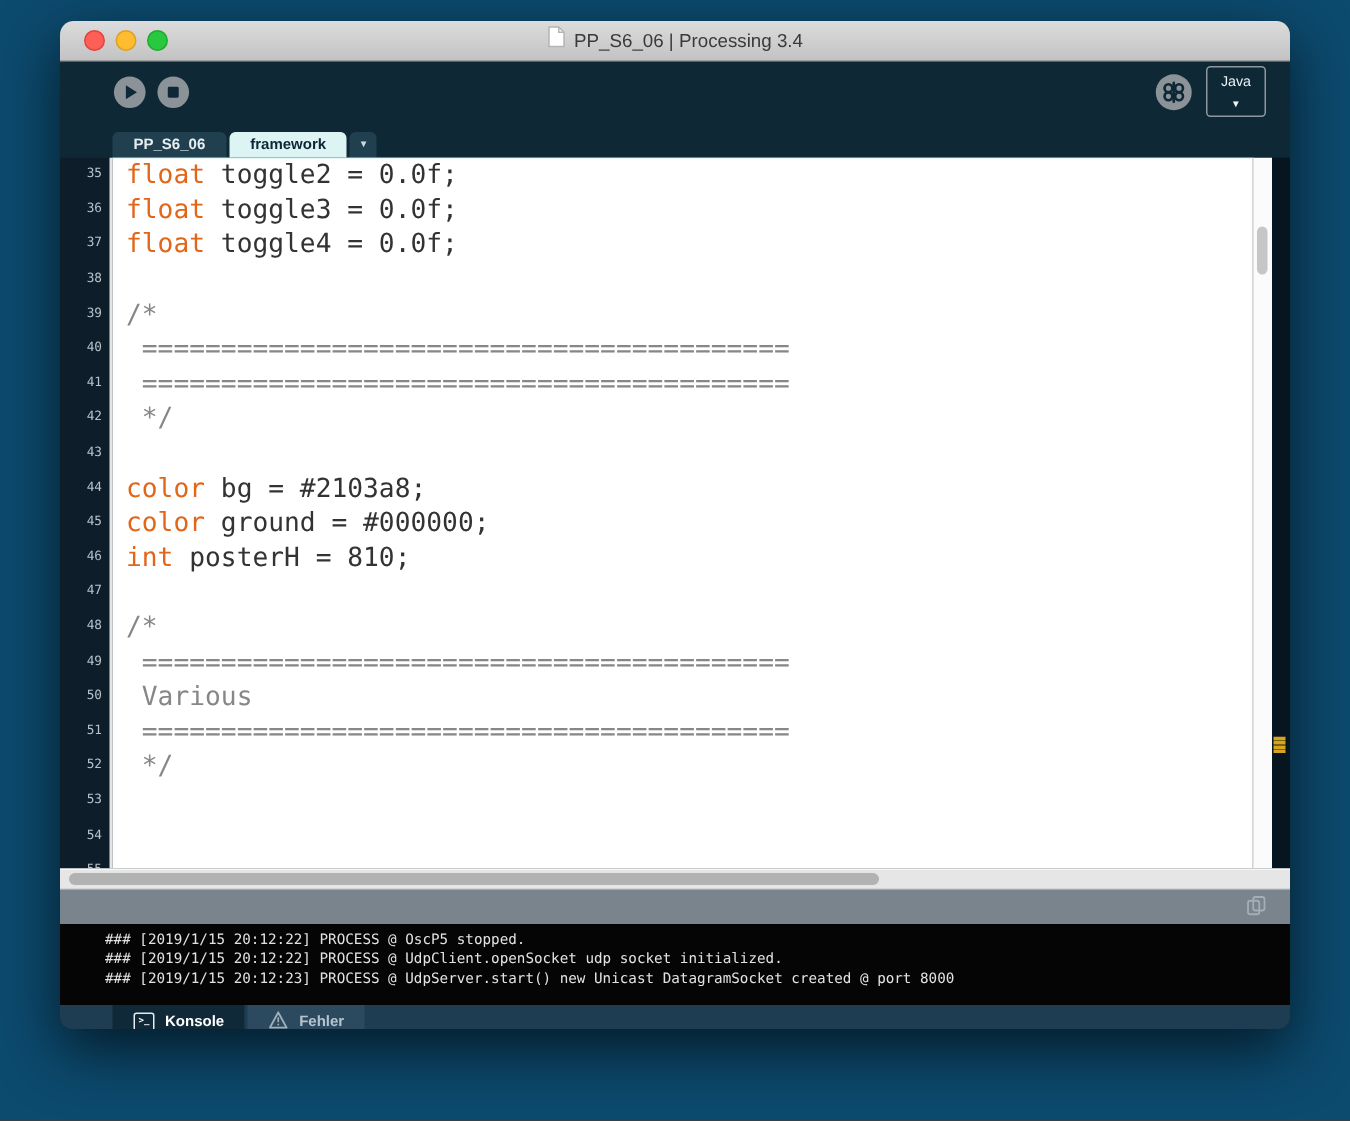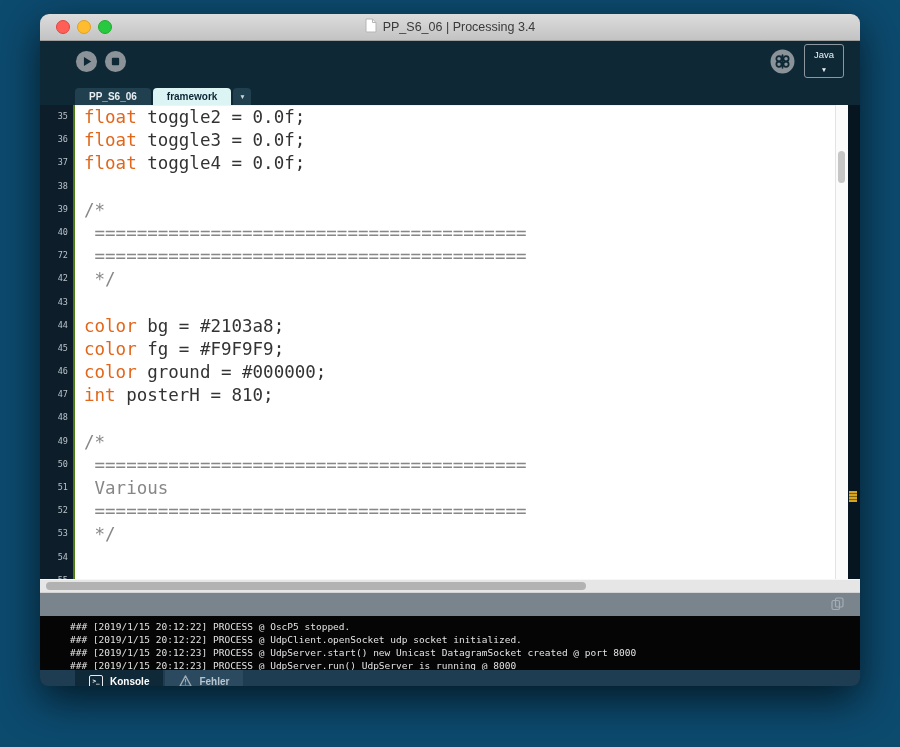--- a/index.html
+++ b/index.html
@@ -32,21 +32,21 @@
   
   .tabbar{height:24px;flex:0 0 24px;background:#0e2836;display:flex;align-items:flex-end;
           padding-left:35px;gap:2px;}
   .etab{height:17px;display:flex;align-items:center;padding:0 14px;font-size:10px;font-weight:bold;
         border-radius:4px 4px 0 0;cursor:pointer;}
   .etab.inactive{background:#20404f;color:#e8eef2;}
   .etab.active{background:#ddf4f4;color:#0d2636;}
   .etab.arrow{width:18px;padding:0;justify-content:center;background:#20404f;color:#cfd8dd;font-size:6.5px;}
   
   .editor{height:474px;flex:0 0 474px;display:flex;overflow:hidden;}
-  .gutter{width:33px;flex:0 0 33px;background:#0d1d2a;border-right:2px solid #4d7c0f;
+  .gutter{width:33px;flex:0 0 33px;background:#0d1d2a;border-right:2px solid #e5e5e5;
           overflow:hidden;padding-top:0;}
   .gutter .num{height:23.2px;line-height:23.2px;font:8.5px/23.2px "DejaVu Sans Mono",monospace;
                color:#b9c3c9;text-align:right;padding-right:5px;}
   .codecol{flex:1;background:#ffffff;overflow:hidden;border-top:1px solid #e7f6f7;}
   .code-line{height:23.2px;line-height:23.2px;font-family:"DejaVu Sans Mono",monospace;
              font-size:17.5px;white-space:pre;padding-left:9px;}
   .code-line .kw{color:#e2661a;}
   .code-line .pl{color:#333333;}
   .code-line .cm{color:#878787;}
   .vtrack{width:12px;flex:0 0 12px;background:#fbfbfb;border-left:1px solid #e3e3e3;position:relative;}
@@ -134,21 +134,21 @@
     </div>
 
     <div class="editor">
       <div class="gutter" id="gutter">
           <div class="num">35</div>
           <div class="num">36</div>
           <div class="num">37</div>
           <div class="num">38</div>
           <div class="num">39</div>
           <div class="num">40</div>
-          <div class="num">72</div>
+          <div class="num">41</div>
           <div class="num">42</div>
           <div class="num">43</div>
           <div class="num">44</div>
           <div class="num">45</div>
           <div class="num">46</div>
           <div class="num">47</div>
           <div class="num">48</div>
           <div class="num">49</div>
           <div class="num">50</div>
           <div class="num">51</div>
@@ -161,21 +161,20 @@
           <div class="code-line"><span class="kw">float</span><span class="pl"> toggle2 = 0.0f;</span></div>
           <div class="code-line"><span class="kw">float</span><span class="pl"> toggle3 = 0.0f;</span></div>
           <div class="code-line"><span class="kw">float</span><span class="pl"> toggle4 = 0.0f;</span></div>
           <div class="code-line"></div>
           <div class="code-line"><span class="cm">/*</span></div>
           <div class="code-line"><span class="cm"> =========================================</span></div>
           <div class="code-line"><span class="cm"> =========================================</span></div>
           <div class="code-line"><span class="cm"> */</span></div>
           <div class="code-line"></div>
           <div class="code-line"><span class="kw">color</span><span class="pl"> bg = #2103a8;</span></div>
-          <div class="code-line"><span class="kw">color</span><span class="pl"> fg = #F9F9F9;</span></div>
           <div class="code-line"><span class="kw">color</span><span class="pl"> ground = #000000;</span></div>
           <div class="code-line"><span class="kw">int</span><span class="pl"> posterH = 810;</span></div>
           <div class="code-line"></div>
           <div class="code-line"><span class="cm">/*</span></div>
           <div class="code-line"><span class="cm"> =========================================</span></div>
           <div class="code-line"><span class="cm"> Various</span></div>
           <div class="code-line"><span class="cm"> =========================================</span></div>
           <div class="code-line"><span class="cm"> */</span></div>
         </div>
       <div class="vtrack">
@@ -196,21 +195,20 @@
           <rect x="1" y="3.5" width="7.5" height="9" rx="1.5" fill="none" stroke="#a3aeb5" stroke-width="1.2"></rect>
           <rect x="4.5" y="1" width="7.5" height="9" rx="1.5" fill="none" stroke="#a3aeb5" stroke-width="1.2"></rect>
         </svg>
       </span>
     </div>
 
     <div class="console" id="console-out">
         <div class="console-line">### [2019/1/15 20:12:22] PROCESS @ OscP5 stopped.</div>
         <div class="console-line">### [2019/1/15 20:12:22] PROCESS @ UdpClient.openSocket udp socket initialized.</div>
         <div class="console-line">### [2019/1/15 20:12:23] PROCESS @ UdpServer.start() new Unicast DatagramSocket created @ port 8000</div>
-        <div class="console-line">### [2019/1/15 20:12:23] PROCESS @ UdpServer.run() UdpServer is running @ 8000</div>
       </div>
 
     <div class="bottombar">
       <div class="btab active">
         <span class="term-ic">&gt;_</span>
         <span>Konsole</span>
       </div>
       <div class="btab inactive">
         <span>
           <svg width="13" height="12" viewBox="0 0 14 13">

